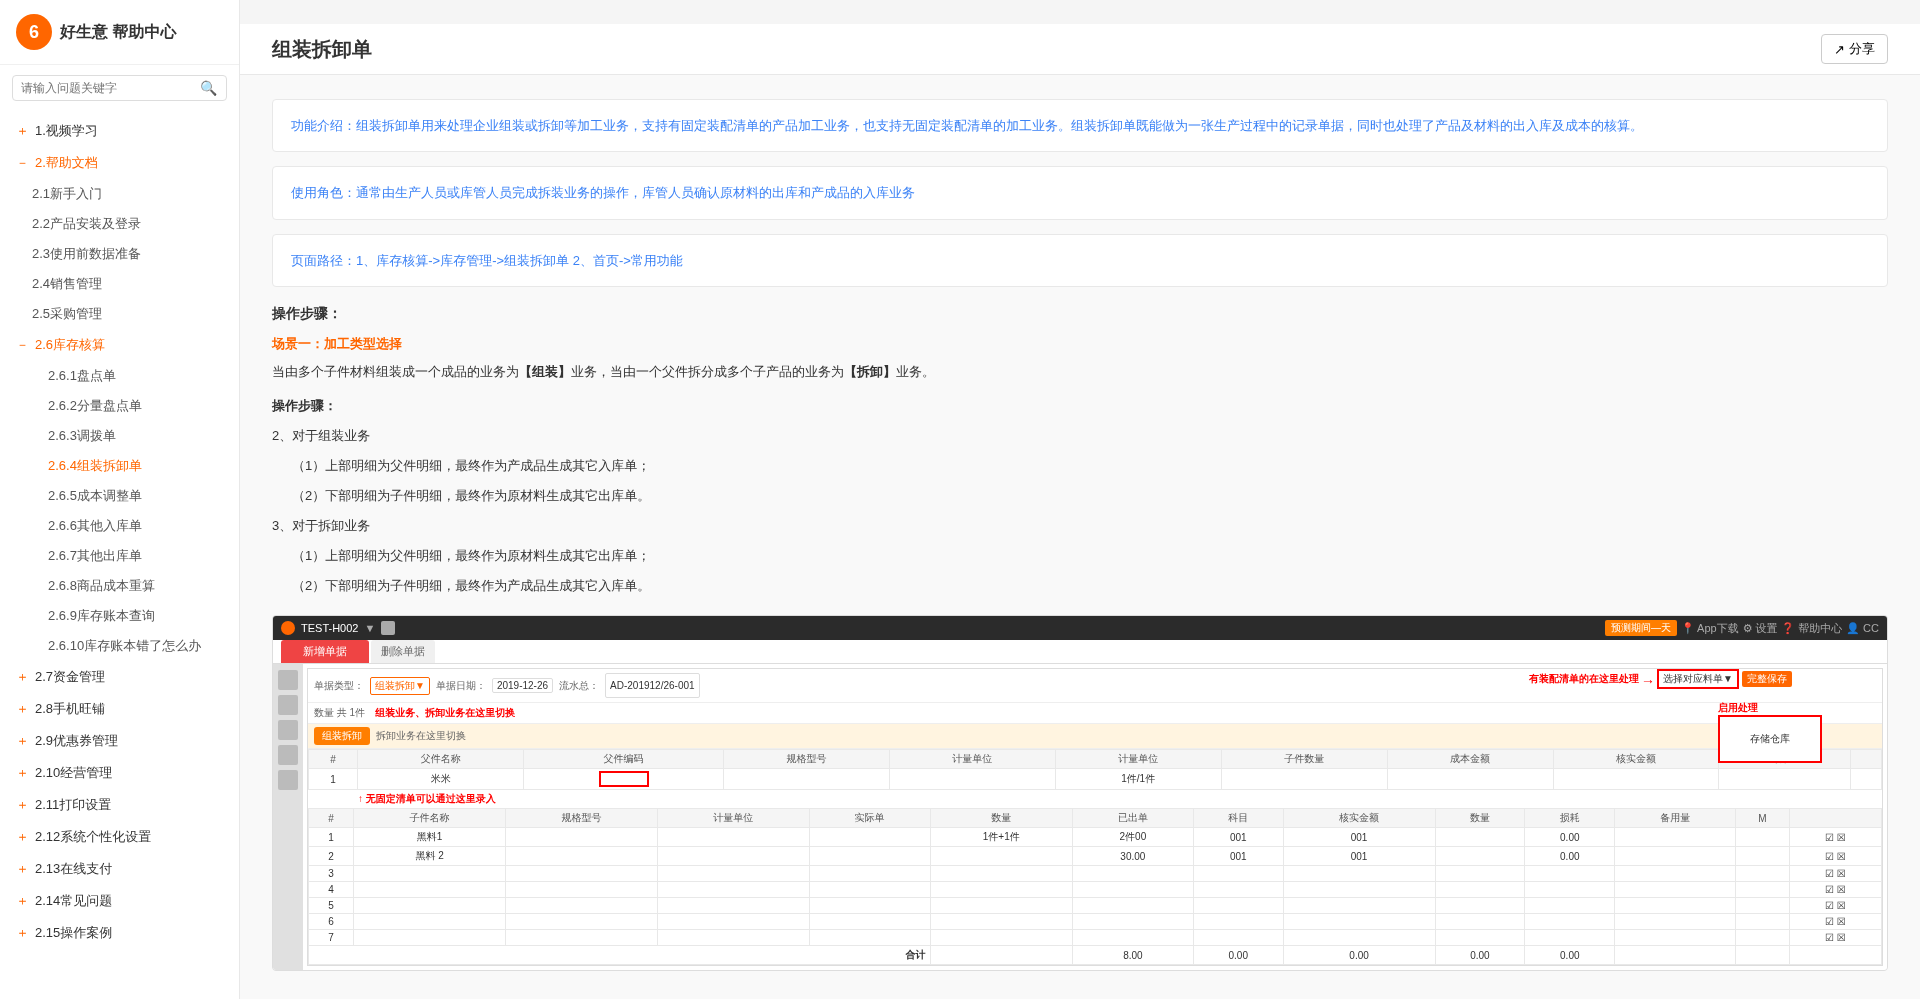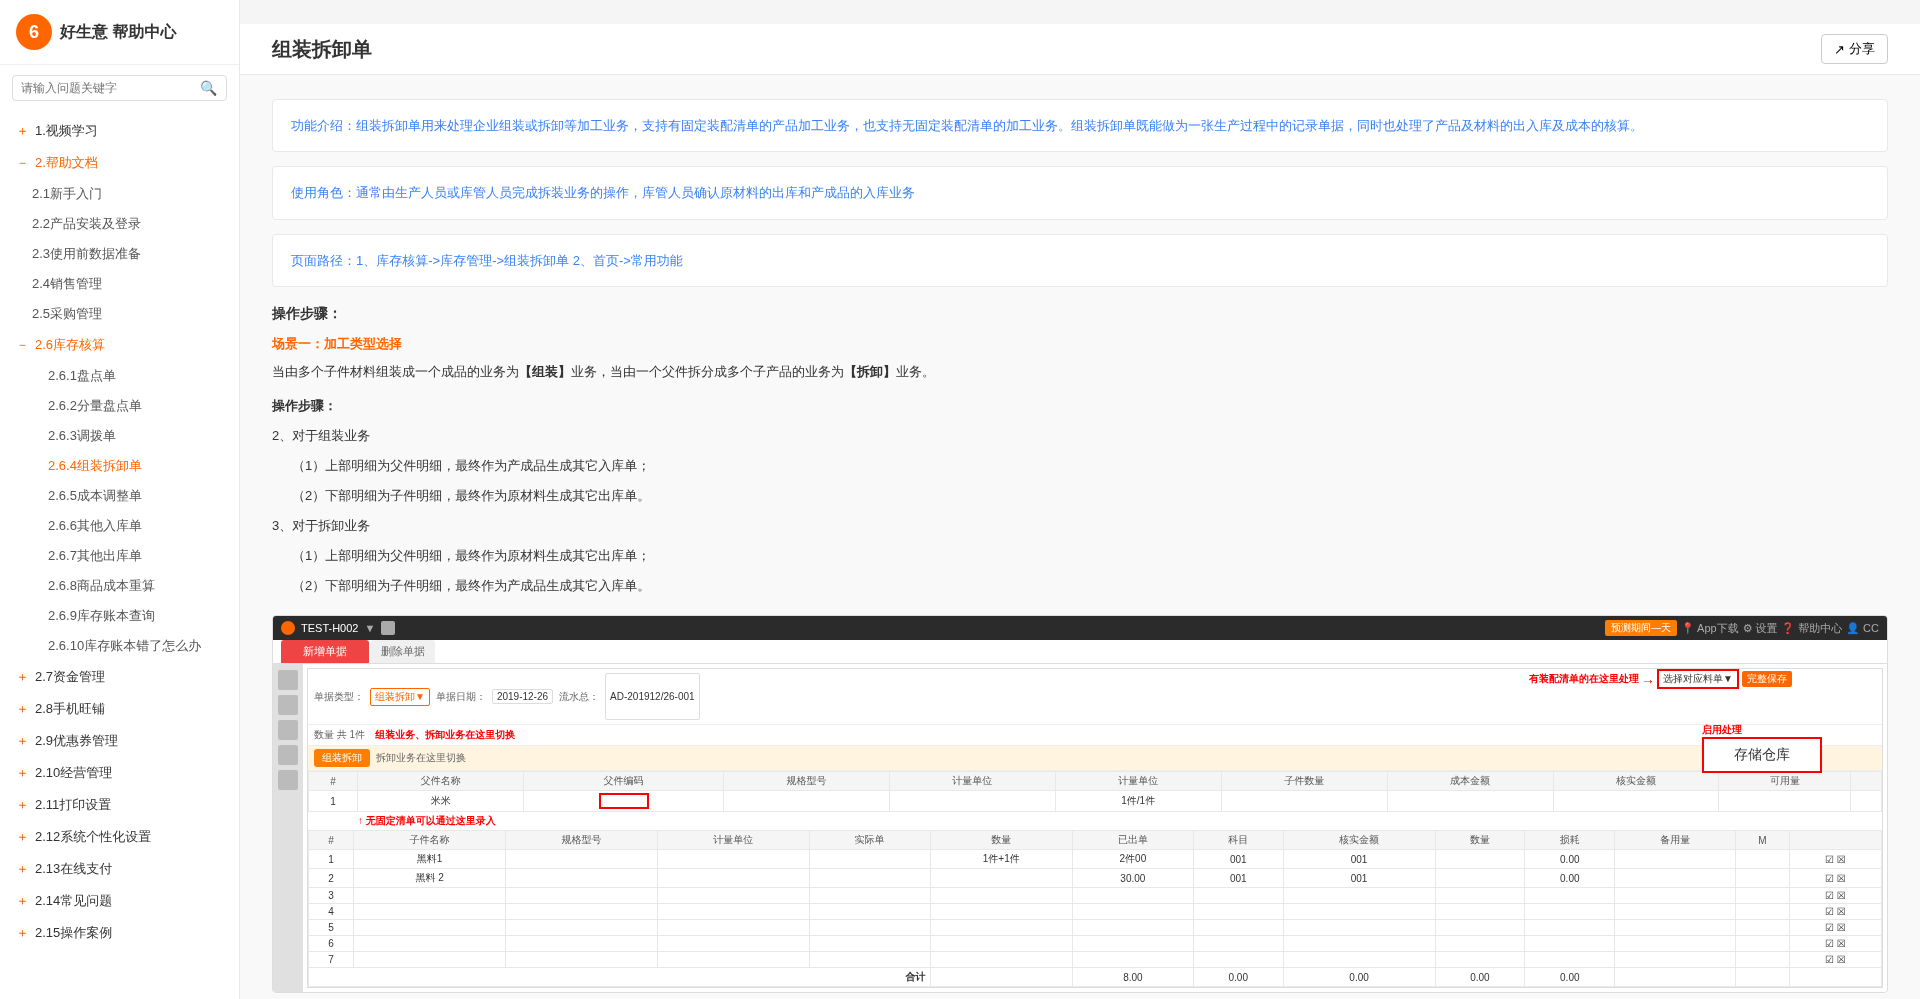--- a/index.html
+++ b/index.html
@@ -356,39 +356,39 @@
           </div>
 
           <div style="flex:1;background:#fff;margin:4px;border:1px solid #ddd;">
 
             <div style="background:#fff;border-bottom:1px solid #eee;padding:4px 6px;display:flex;align-items:center;gap:6px;flex-wrap:wrap;position:relative;">
               <span style="font-size:10px;color:#666;">单据类型：</span>
               <span style="border:1px solid #f60;color:#f60;padding:1px 4px;font-size:10px;border-radius:2px;">组装拆卸▼</span>
               <span style="font-size:10px;color:#666;">单据日期：</span>
               <span style="border:1px solid #ddd;padding:1px 4px;font-size:10px;border-radius:2px;">2019-12-26</span>
               <span style="font-size:10px;color:#666;">流水总：</span>
-              <span style="border:1px solid #ddd;padding:17px 4px;font-size:10px;border-radius:2px;">AD-201912/26-001</span>
+              <span style="border:1px solid #ddd;padding:6px 4px;font-size:10px;border-radius:2px;">AD-201912/26-001</span>
 
               <div style="position:absolute;right:90px;top:0px;display:flex;align-items:center;">
                 <span style="color:red;font-size:10px;font-weight:bold;background:rgba(255,255,255,0.9);">有装配清单的在这里处理</span>
                 <span style="color:red;font-size:14px;margin-left:2px;">→</span>
                 <div style="border:2px solid red;padding:1px 4px;font-size:10px;color:#333;background:#fff;margin-left:2px;">选择对应料单▼</div>
                 <span style="background:#f60;color:#fff;padding:1px 5px;font-size:10px;border-radius:2px;margin-left:3px;">完整保存</span>
               </div>
             </div>
 
             <div style="background:#fff;border-bottom:1px solid #eee;padding:3px 6px;display:flex;align-items:center;gap:10px;position:relative;">
               <span style="font-size:10px;color:#666;">数量 共 1件</span>
 
               <span style="color:red;font-size:10px;font-weight:bold;">组装业务、拆卸业务在这里切换</span>
 
               <div style="position:absolute;right:60px;top:-2px;">
                 <span style="color:red;font-size:10px;font-weight:bold;">启用处理</span>
                 <br>
-                <div style="border:2px solid red;padding:7px 30px;font-size:14px;color:#333;background:#fff;display:inline-block;">存储仓库</div>
+                <div style="border:2px solid red;padding:15px 30px;font-size:10px;color:#333;background:#fff;display:inline-block;">存储仓库</div>
               </div>
             </div>
 
             <div style="padding:3px 6px;background:#fff4e0;border-bottom:1px solid #eee;display:flex;align-items:center;gap:6px;">
               <span style="background:#ff7e00;color:#fff;padding:2px 8px;border-radius:3px;font-size:10px;">组装拆卸</span>
               <span style="font-size:10px;color:#666;">拆卸业务在这里切换</span>
             </div>
 
             <div style="overflow-x:auto;">
               <table class="inner-table">

